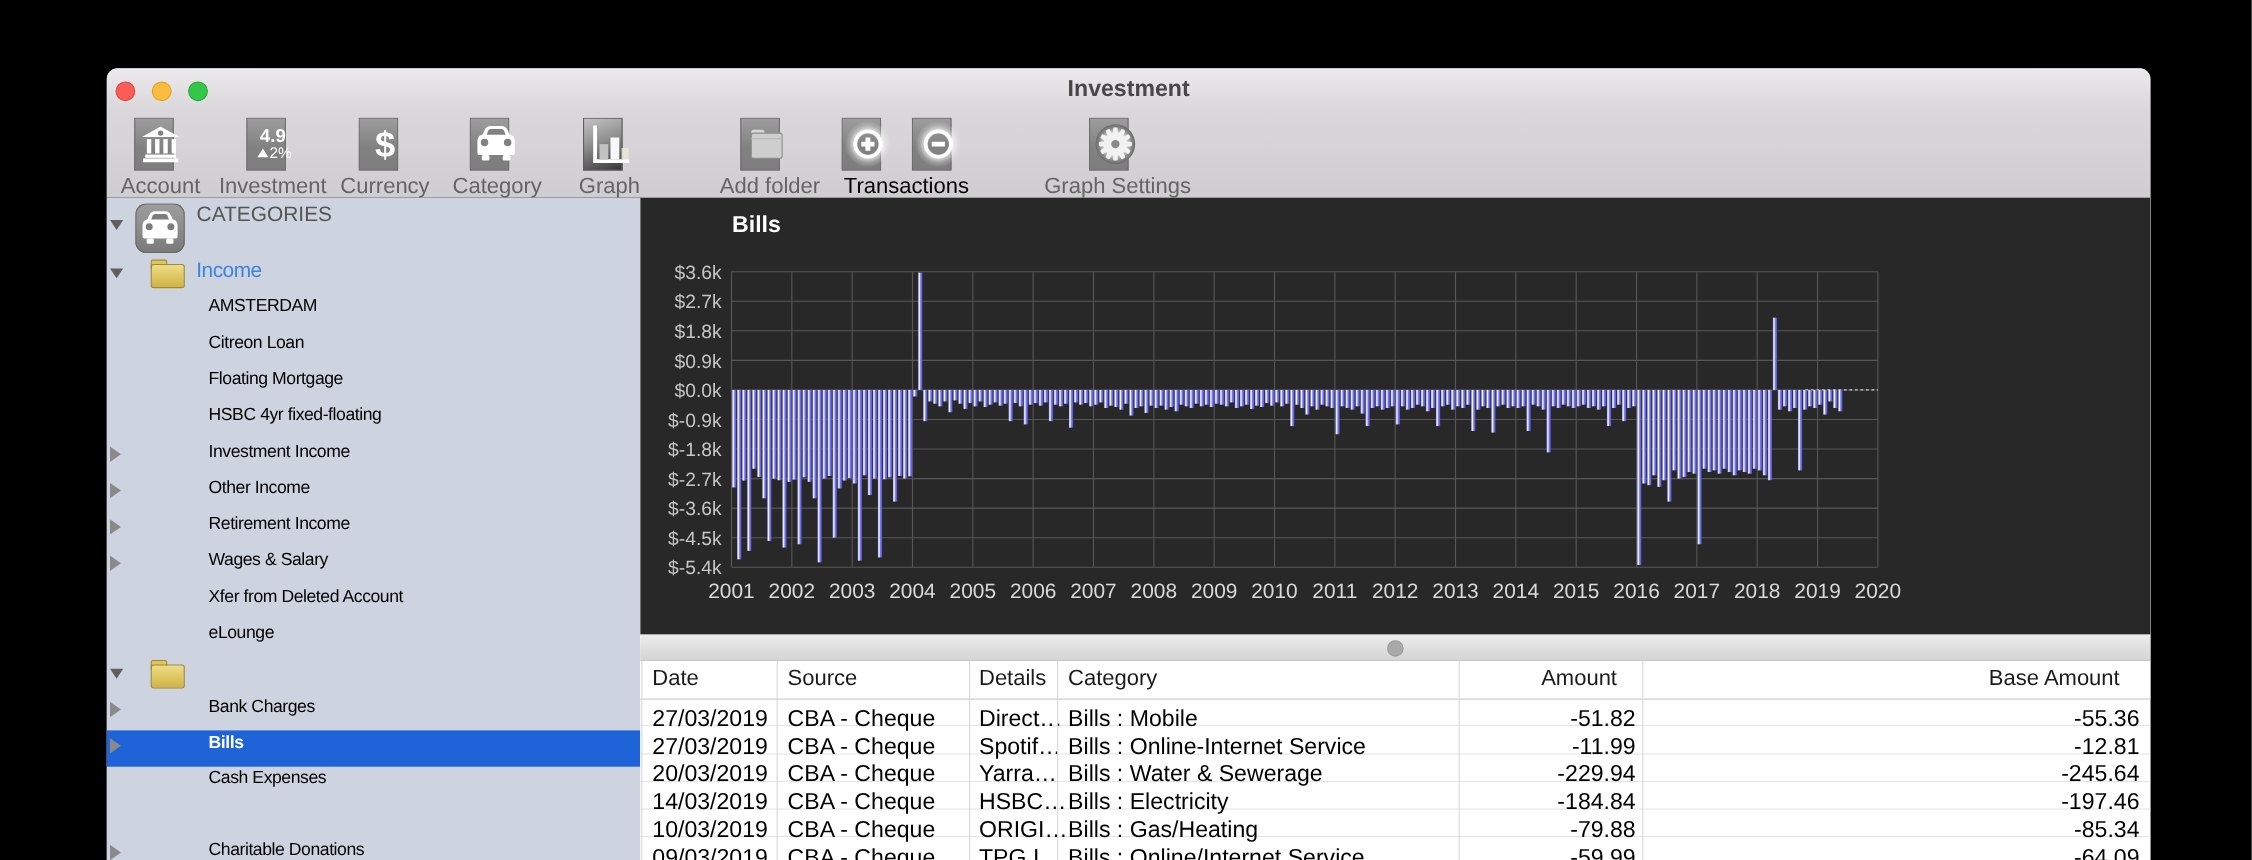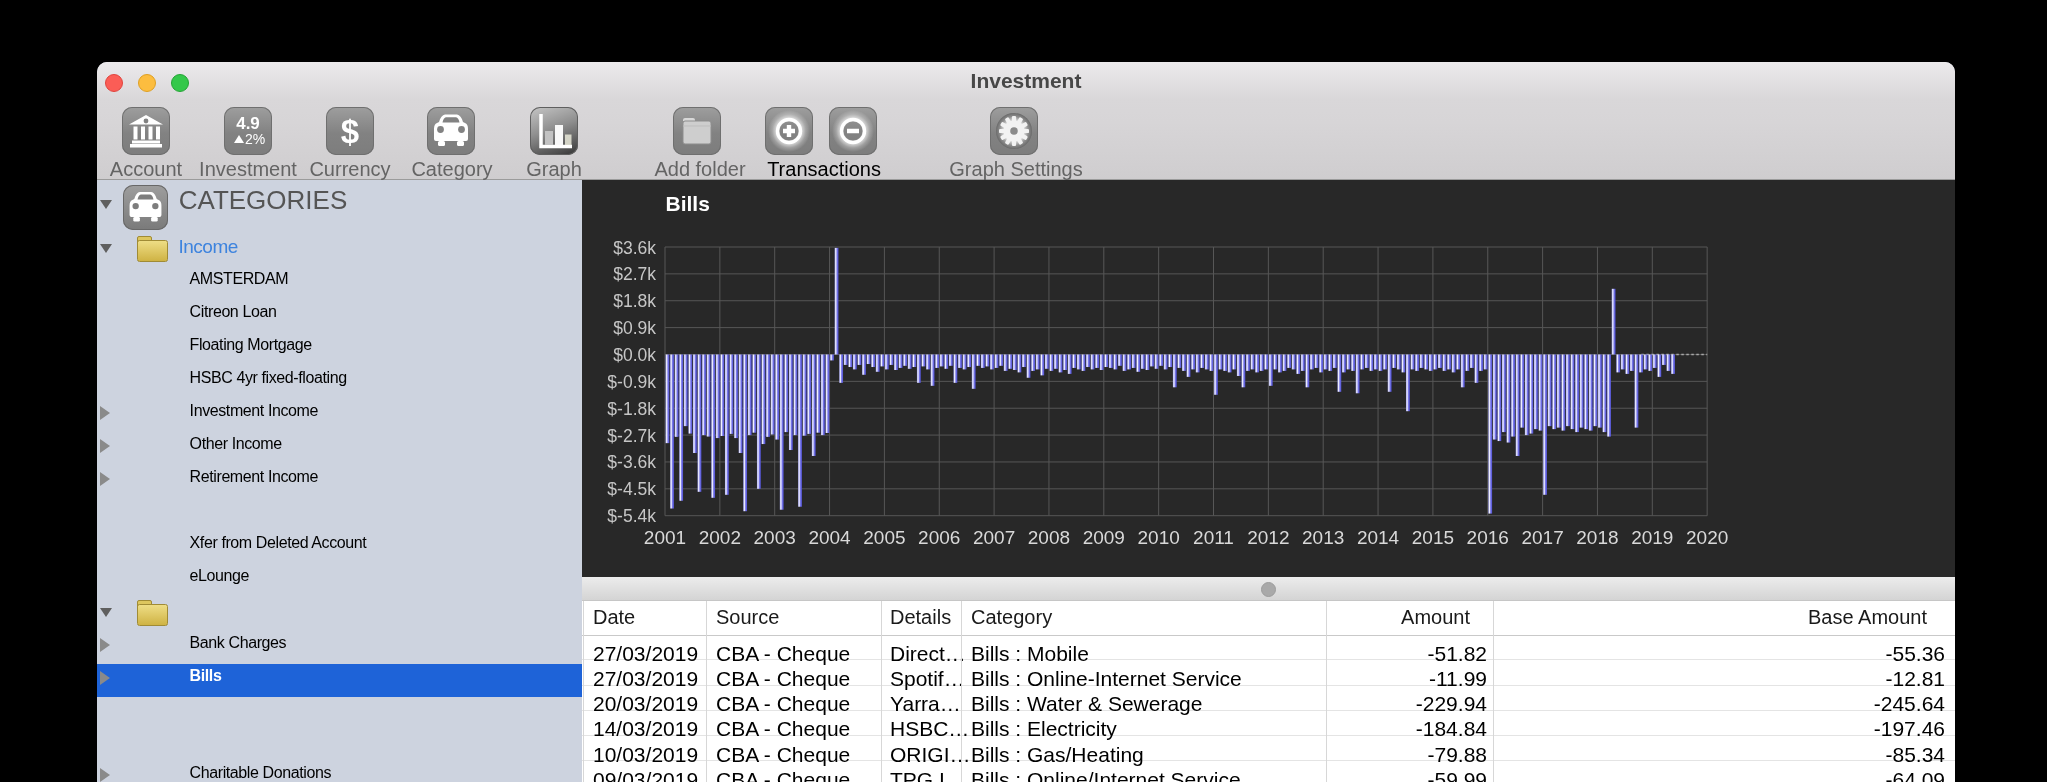--- a/index.html
+++ b/index.html
@@ -5,21 +5,21 @@
  font-family:"Liberation Sans",sans-serif;-webkit-font-smoothing:antialiased}
 #win{position:absolute;left:97px;top:62px;width:1858px;height:720px;border-radius:10px 10px 0 0;
  overflow:hidden;background:#cdd3df}
 #titlebar{position:absolute;left:0;top:0;width:100%;height:118px;
  background:linear-gradient(#eceaec,#d9d7d9 38px,#d7d5d7 60px,#cfcdcf 117px,#9b9b9b 117px,#9b9b9b)}
 #title{position:absolute;left:0;top:7px;width:100%;text-align:center;font-size:21px;font-weight:600;color:#474747}
 .tl{position:absolute;top:12px;width:16px;height:16px;border-radius:50%}
 #tl-r{left:8px;background:#fb5d56;border:1px solid #e0443e}
 #tl-y{left:41px;background:#fcbd3f;border:1px solid #dfa023}
 #tl-g{left:74px;background:#34c84a;border:1px solid #24a435}
-.icon{position:absolute;top:45px;width:48px;height:48px;border-radius:10px;
+.icon{position:absolute;top:45px;width:36px;height:48px;border-radius:0;
  background:linear-gradient(#9e9e9e,#828282 55%,#7d7d7d);box-shadow:inset 0 0 0 1px #6f6f6f, inset 0 1px 0 #b5b5b5}
 .tlabel{position:absolute;top:96px;font-size:20px;color:#646464;text-align:left;white-space:nowrap;transform:translateX(-50%)}
 .icon svg{position:absolute;left:0;top:0}
 #sidebar{position:absolute;left:0;top:118px;width:485px;height:602px;background:#cdd3df}
 .srow{position:absolute;left:0;width:100%;height:33px;white-space:nowrap}
 .stext{position:absolute;top:5px;font-size:16px;letter-spacing:-0.4px;color:#000}
 .sgroup{position:absolute;top:5px;font-size:19px;letter-spacing:-0.5px;color:#3d83de}
 .tri{position:absolute;width:0;height:0}
 .tri-d{border-left:6.5px solid transparent;border-right:6.5px solid transparent;border-top:9.5px solid #5f5f5f}
 .tri-r{border-top:7px solid transparent;border-bottom:7px solid transparent;border-left:10px solid #8a8a8a}
@@ -162,21 +162,21 @@
           <g fill="#fff">
             <path d="M12 15 Q14 8 18 7.5 L30 7.5 Q34 8 36 15 L38 16 Q41 17 41 22 L41 32 Q41 34 39 34 L9 34 Q7 34 7 32 L7 22 Q7 17 10 16 Z"></path>
             <rect x="11" y="34" width="7" height="5" rx="1.5"></rect>
             <rect x="30" y="34" width="7" height="5" rx="1.5"></rect>
           </g>
           <path d="M15.5 15.5 Q16.5 10.5 19 10.2 L29 10.2 Q31.5 10.5 32.5 15.5 Z" fill="#7d7d7d"></path>
           <circle cx="13.5" cy="22.5" r="3.4" fill="#7d7d7d"></circle>
           <circle cx="34.5" cy="22.5" r="3.4" fill="#7d7d7d"></circle>
         </svg>
   </div>
-  <div style="position:absolute;left:81.7px;top:5px;font-size:26px;color:#555">CATEGORIES</div>
+  <div style="position:absolute;left:81.7px;top:5px;font-size:19px;color:#555">CATEGORIES</div>
   <div class="tri tri-d" style="left:3px;top:64px"></div>
   <div class="folder" style="left:40px;top:56px">
         <div class="tab"></div>
         <div class="bod"></div>
       </div>
   <div class="srow" style="top:51.2px">
         <span class="sgroup" style="left:81.5px">Income</span>
       </div>
   <div class="srow" style="top:84.7px">
         <span class="stext" style="left:92.6px">AMSTERDAM</span>
@@ -195,38 +195,45 @@
         <span class="stext" style="left:92.6px">Investment Income</span>
       </div>
   <div class="srow" style="top:249.7px">
         <div class="tri tri-r" style="left:3px;top:9px"></div>
         <span class="stext" style="left:92.6px">Other Income</span>
       </div>
   <div class="srow" style="top:282.7px">
         <div class="tri tri-r" style="left:3px;top:9px"></div>
         <span class="stext" style="left:92.6px">Retirement Income</span>
       </div>
+  <div class="srow" style="top:315.7px">
+        <div class="tri tri-r" style="left:3px;top:9px"></div>
+        <span class="stext" style="left:92.6px">Wages &amp; Salary</span>
+      </div>
   <div class="srow" style="top:348.7px">
         <span class="stext" style="left:92.6px">Xfer from Deleted Account</span>
       </div>
   <div class="srow" style="top:381.7px">
         <span class="stext" style="left:92.6px">eLounge</span>
       </div>
   <div class="tri tri-d" style="left:3px;top:428px"></div>
   <div class="folder" style="left:40px;top:420px">
         <div class="tab"></div>
         <div class="bod"></div>
       </div>
   <div class="srow" style="top:448.8px">
         <div class="tri tri-r" style="left:3px;top:9px"></div>
         <span class="stext" style="left:92.6px">Bank Charges</span>
       </div>
   <div class="srow" style="top:481.8px">
         <div class="tri tri-r" style="left:3px;top:9px"></div>
         <span class="stext" style="left:92.6px;color:#fff;font-weight:bold">Bills</span>
+      </div>
+  <div class="srow" style="top:513.8px">
+        <span class="stext" style="left:92.6px">Cash Expenses</span>
       </div>
   <div class="srow" style="top:579.1px">
         <div class="tri tri-r" style="left:3px;top:9px"></div>
         <span class="stext" style="left:92.6px">Charitable Donations</span>
       </div>
  </div>
  <div id="rpane">
   <div id="chartwrap"><svg id="chart" width="1373" height="397" viewBox="0 0 1373 397">
           <defs>
             <linearGradient id="bg1" x1="0" y1="0" x2="1" y2="0">

